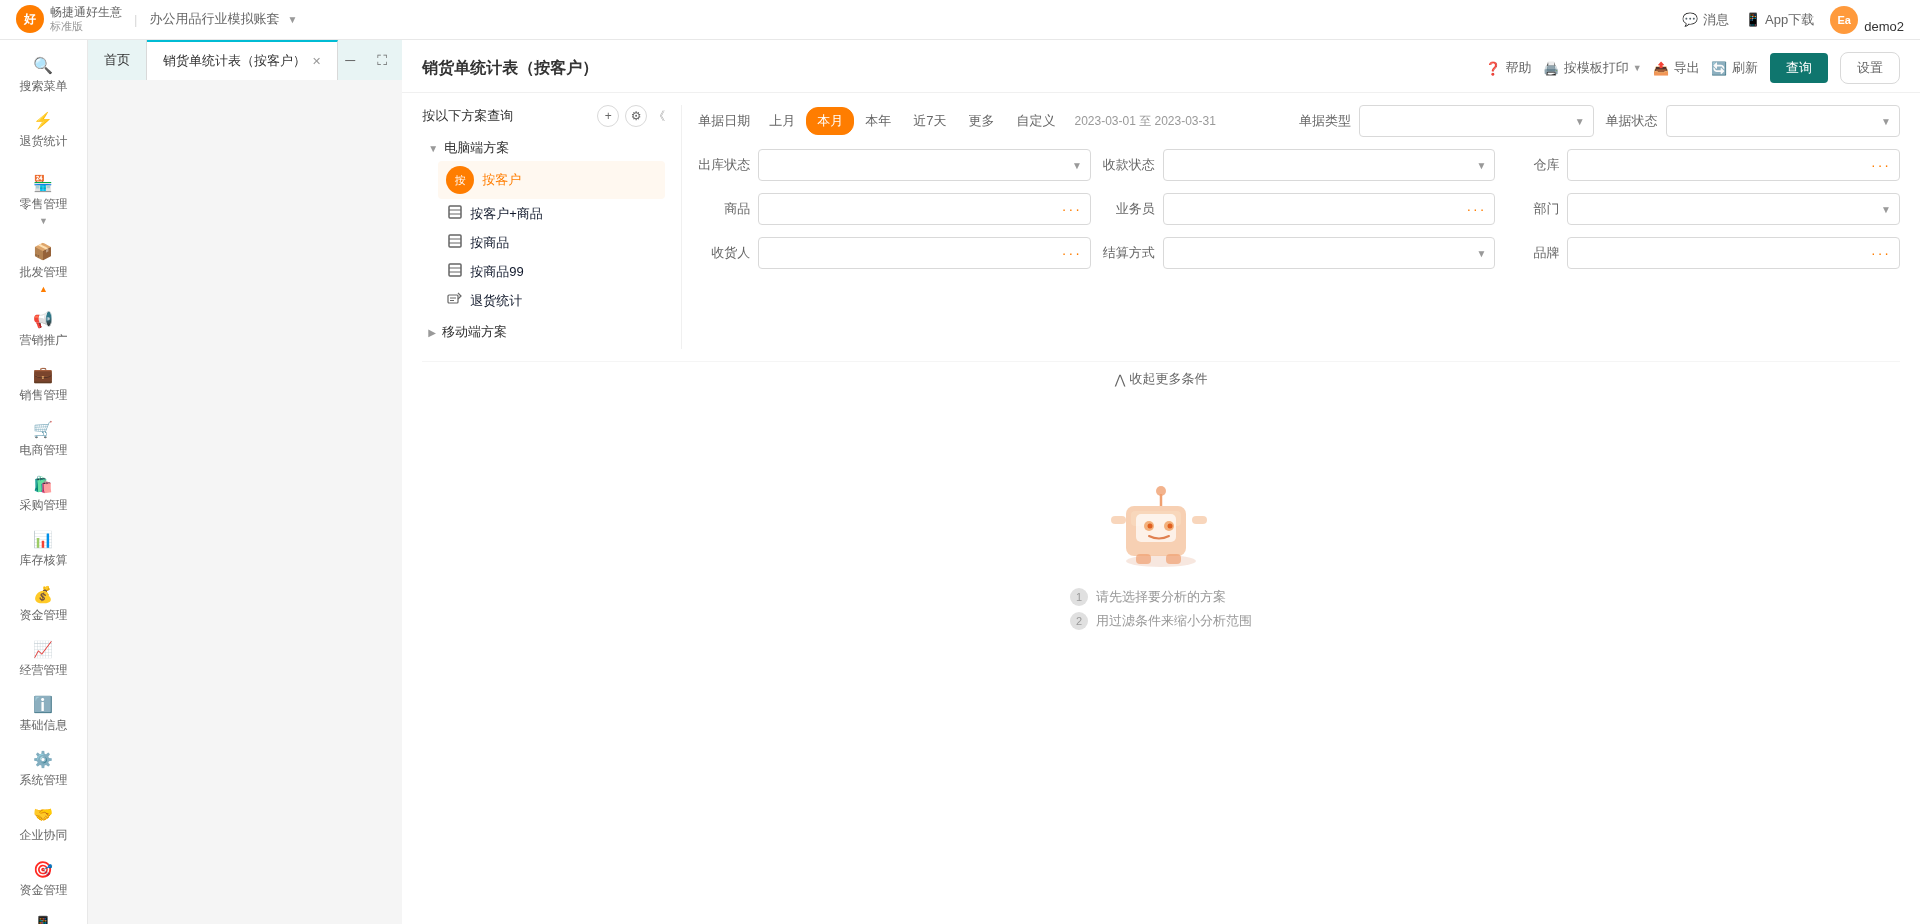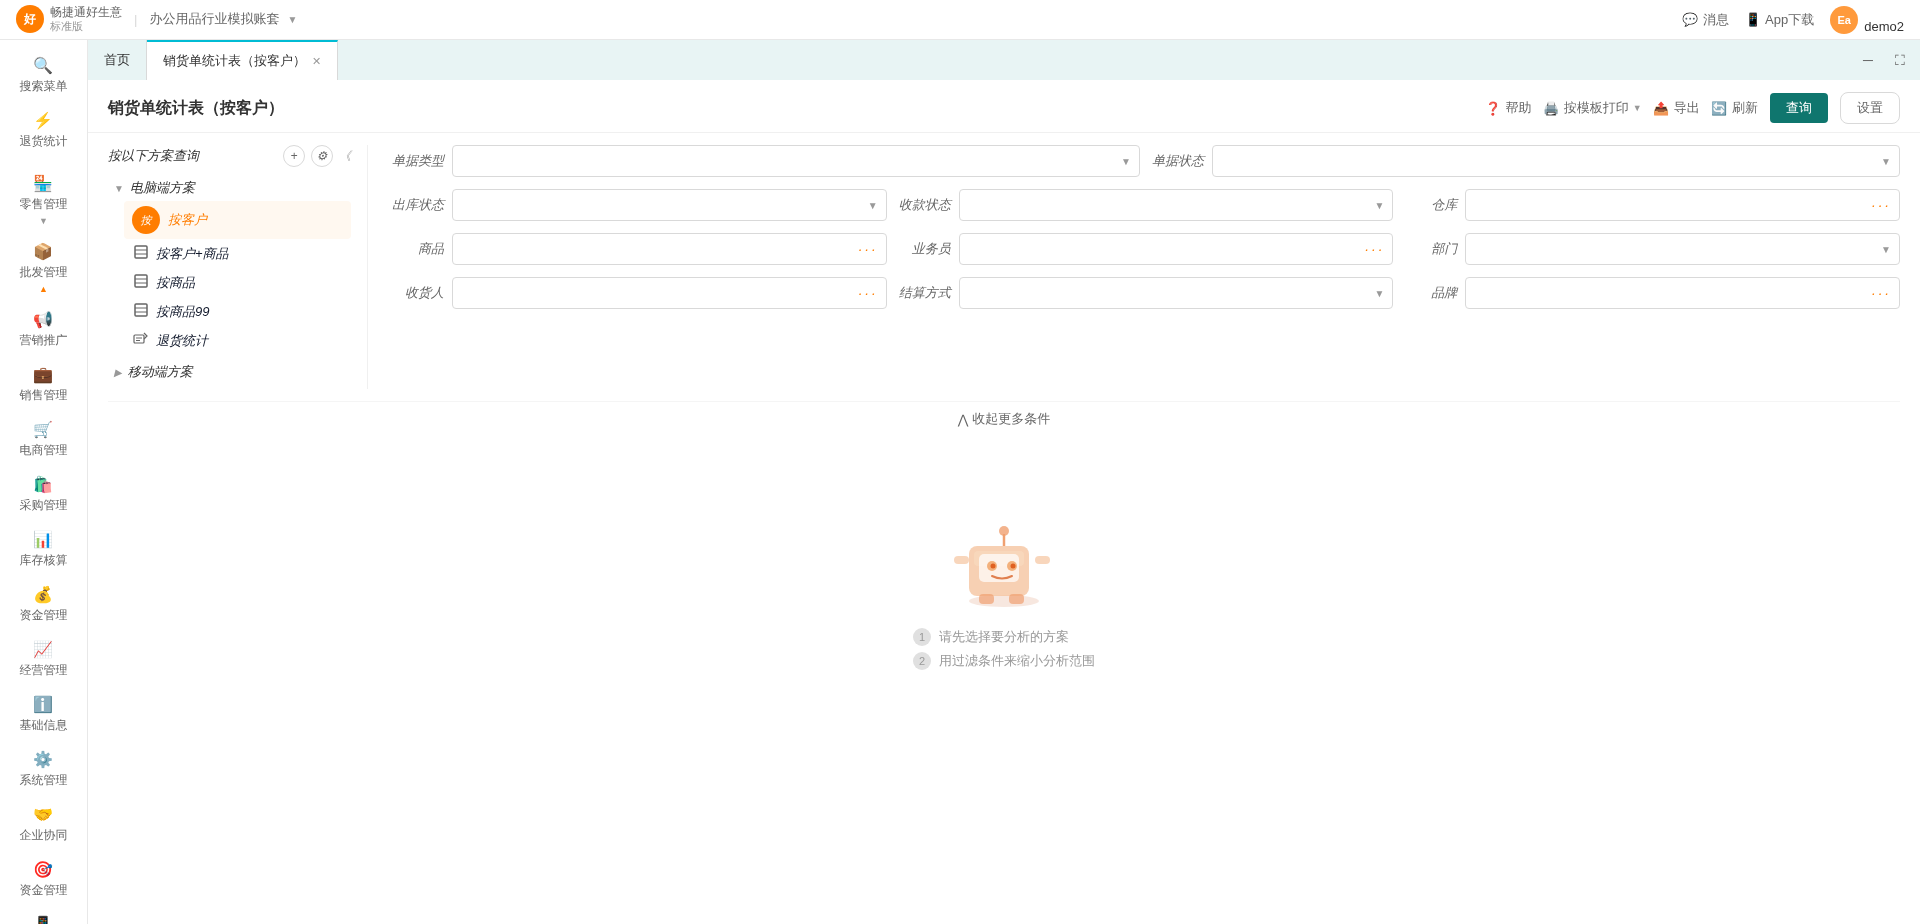--- a/index.html
+++ b/index.html
@@ -21,21 +21,21 @@
     
     .main-layout { display: flex; flex: 1; overflow: hidden; }
 
     
     .sidebar { width: 88px; background: #fff; border-right: 1px solid #e8e8e8; display: flex; flex-direction: column; align-items: center; padding-top: 8px; flex-shrink: 0; overflow-y: auto; }
     .sidebar-item { width: 100%; display: flex; flex-direction: column; align-items: center; padding: 8px 4px; cursor: pointer; color: #666; font-size: 12px; gap: 3px; }
     .sidebar-icon { font-size: 16px; }
     .sidebar-divider { width: 60%; height: 1px; background: #f0f0f0; margin: 4px 0; }
 
     
-    .content-area { flex: 1; display: flex; flex-direction: column; overflow: hidden; }
+    .content-area { flex: 1; display: flex; overflow: hidden; }
 
     
     .tab-bar { height: 40px; background: #e8f4f4; display: flex; align-items: center; padding: 0 0 0 0; flex-shrink: 0; }
     .tab { height: 40px; display: flex; align-items: center; gap: 6px; padding: 0 16px; cursor: pointer; font-size: 13px; color: #666; border-right: 1px solid #d9d9d9; }
     .tab.home { background: #e8f4f4; color: #333; }
     .tab.active { background: #fff; color: #333; border-top: 2px solid #00bcd4; }
     .tab-close { color: #999; font-size: 11px; cursor: pointer; }
     .tab-bar-actions { margin-left: auto; display: flex; align-items: center; padding-right: 8px; gap: 8px; }
     .tab-bar-btn { width: 24px; height: 24px; display: flex; align-items: center; justify-content: center; cursor: pointer; color: #666; font-size: 14px; }
 
@@ -44,21 +44,21 @@
 
     
     .page-header { display: flex; align-items: center; justify-content: space-between; padding: 12px 20px 8px 20px; border-bottom: 1px solid #f0f0f0; }
     .page-title { font-size: 16px; font-weight: bold; color: #333; }
     .page-actions { display: flex; align-items: center; gap: 12px; }
     .page-action-btn { display: flex; align-items: center; gap: 4px; cursor: pointer; color: #666; font-size: 13px; }
     .page-action-primary { background: #0f766e; color: #fff; border: none; padding: 6px 16px; border-radius: 4px; cursor: pointer; font-size: 13px; }
     .page-action-secondary { background: #fff; color: #666; border: 1px solid #d9d9d9; padding: 6px 16px; border-radius: 8px; cursor: pointer; font-size: 13px; }
 
     
-    .filter-panel { display: flex; padding: 12px 20px; gap: 8px; font-style: italic; }
+    .filter-panel { display: flex; padding: 12px 20px; gap: 0; }
 
     
     .scheme-panel { width: 260px; flex-shrink: 0; border-right: 1px solid #f0f0f0; padding-right: 16px; }
     .scheme-header { display: flex; align-items: center; justify-content: space-between; margin-bottom: 8px; }
     .scheme-title { font-size: 13px; color: #333; font-weight: 500; }
     .scheme-actions { display: flex; align-items: center; gap: 6px; }
     .scheme-action-btn { width: 22px; height: 22px; border-radius: 50%; border: 1px solid #d9d9d9; background: #fff; cursor: pointer; display: flex; align-items: center; justify-content: center; color: #666; font-size: 12px; }
     .scheme-collapse { cursor: pointer; color: #999; font-size: 12px; }
     
     .scheme-group { margin-bottom: 4px; }
@@ -316,20 +316,32 @@
             <div class="scheme-group-header">
               <span class="scheme-group-arrow">▶</span>
               <span class="scheme-group-label">移动端方案</span>
             </div>
           </div>
         </div>
 
         <div class="filter-area">
 
           <div class="filter-row">
+            <div class="filter-field" style="flex:2;">
+              <span class="filter-label">单据日期</span>
+              <div style="display:flex;align-items:center;gap:0;flex:1;">
+                <div class="date-tab">上月</div>
+                <div class="date-tab active">本月</div>
+                <div class="date-tab">本年</div>
+                <div class="date-tab">近7天</div>
+                <div class="date-tab">更多</div>
+                <div class="date-tab">自定义</div>
+                <span class="date-range">2023-03-01 至 2023-03-31</span>
+              </div>
+            </div>
             <div class="filter-field">
               <span class="filter-label">单据类型</span>
               <div class="filter-input">
                 <span></span>
                 <span class="filter-input-arrow">▼</span>
               </div>
             </div>
             <div class="filter-field">
               <span class="filter-label">单据状态</span>
               <div class="filter-input">

